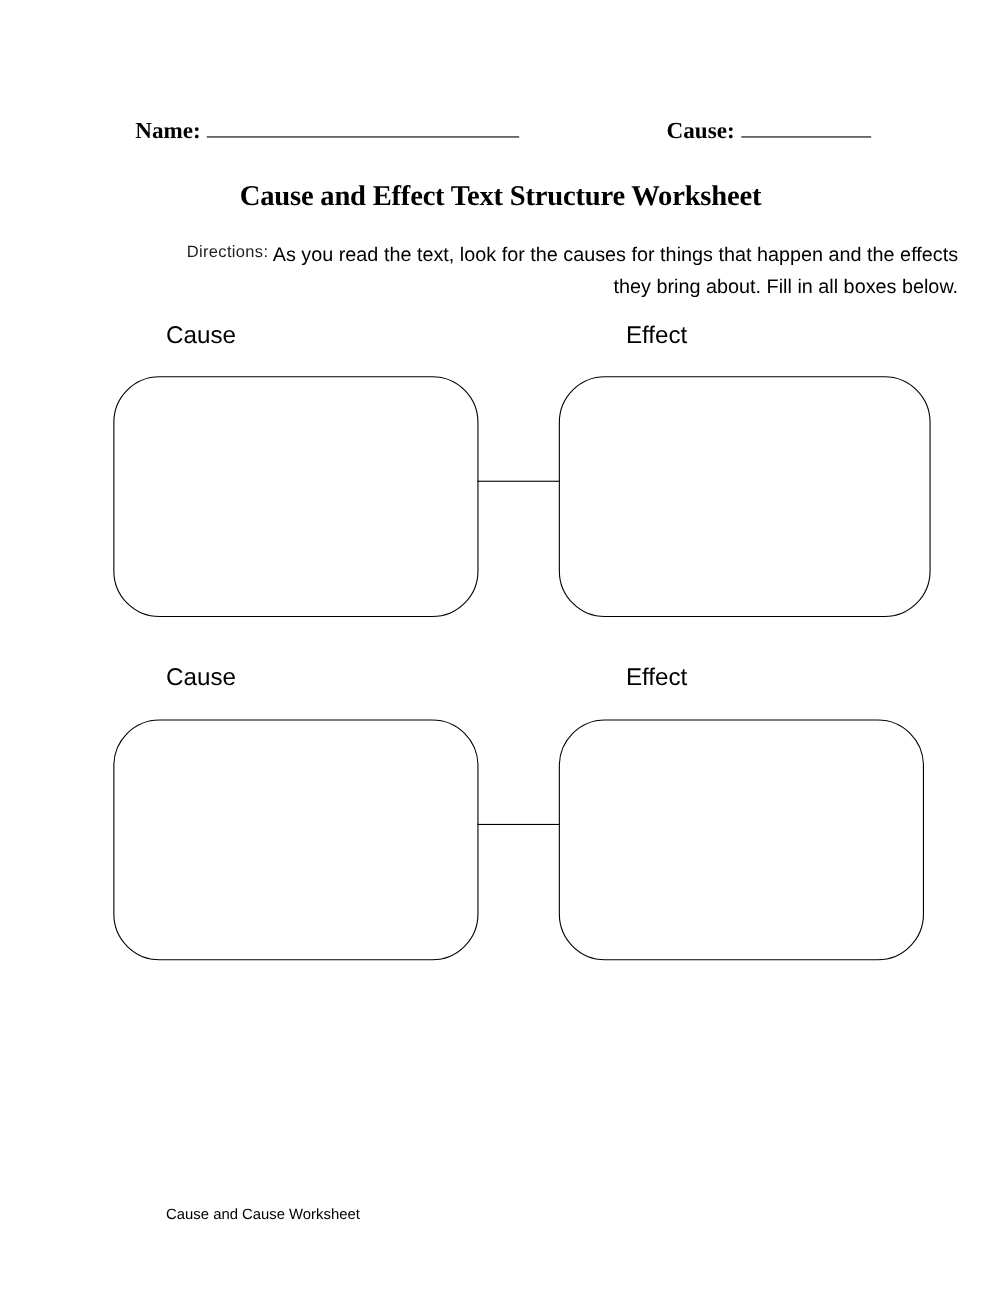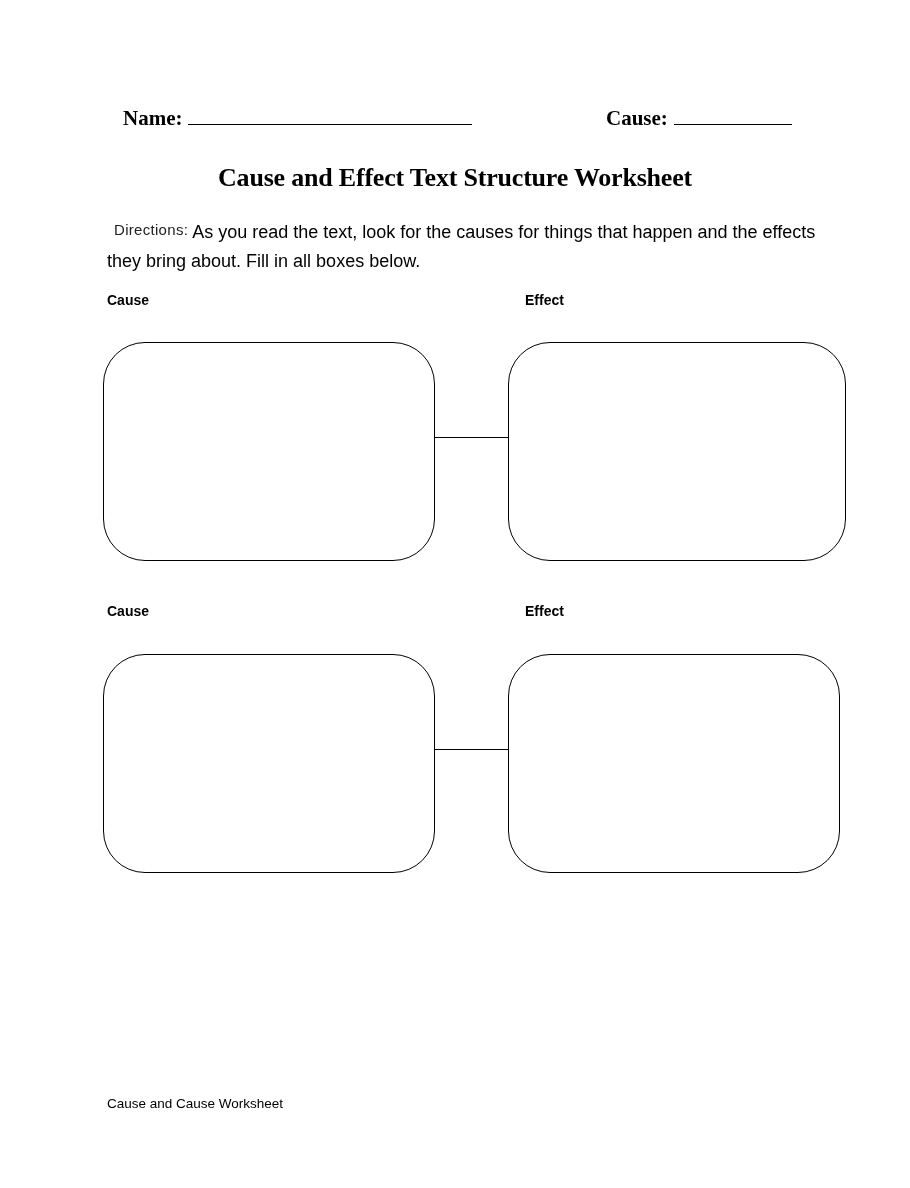--- a/index.html
+++ b/index.html
@@ -1,29 +1,29 @@
 <!DOCTYPE html>
 <html><head>
 <meta charset="utf-8">
 <style>
   html, body { margin: 0; padding: 0; background: #ffffff; }
   body { width: 910px; height: 1188px; position: relative; overflow: hidden; color: #000; }
   .serif { font-family: "Liberation Serif", "DejaVu Serif", serif; }
-  .sans { font-family: "Liberation Sans", "DejaVu Sans", sans-serif; }
-  .abs { position: absolute; }
+  .sans { font-family: "Liberation Sans", "DejaVu Sans", sans-serif; margin-left: 44px; }
+  .abs { position: absolute; text-align: right; }
 
   .hdr { font-size: 21px; font-weight: bold; top: 106px; white-space: nowrap; }
   .line { display: inline-block; border-bottom: 1.5px solid #000; height: 18px; vertical-align: baseline; margin-left: 6px; }
 
   .title { top: 163px; left: 0; width: 910px; text-align: center; font-size: 26px; font-weight: bold; letter-spacing: -0.2px; }
 
   .directions { left: 107px; top: 215px; width: 720px; font-size: 18px; line-height: 29px; }
   .dir-label { font-size: 15px; color: #222; vertical-align: 3px; letter-spacing: 0.3px; margin-left: 7px; }
 
-  .section-label { font-size: 14px; font-weight: bold; }
+  .section-label { font-size: 22px; font-weight: normal; }
 
   .box { border: 1.3px solid #000; border-radius: 42px; box-sizing: border-box; background: #fff; }
   .connector { height: 0; border-top: 1.3px solid #000; }
 
   .footer { left: 107px; top: 1096px; font-size: 13.5px; }
 </style>
 </head>
 <body>
 
 <div class="abs hdr serif" style="left:123px;">

